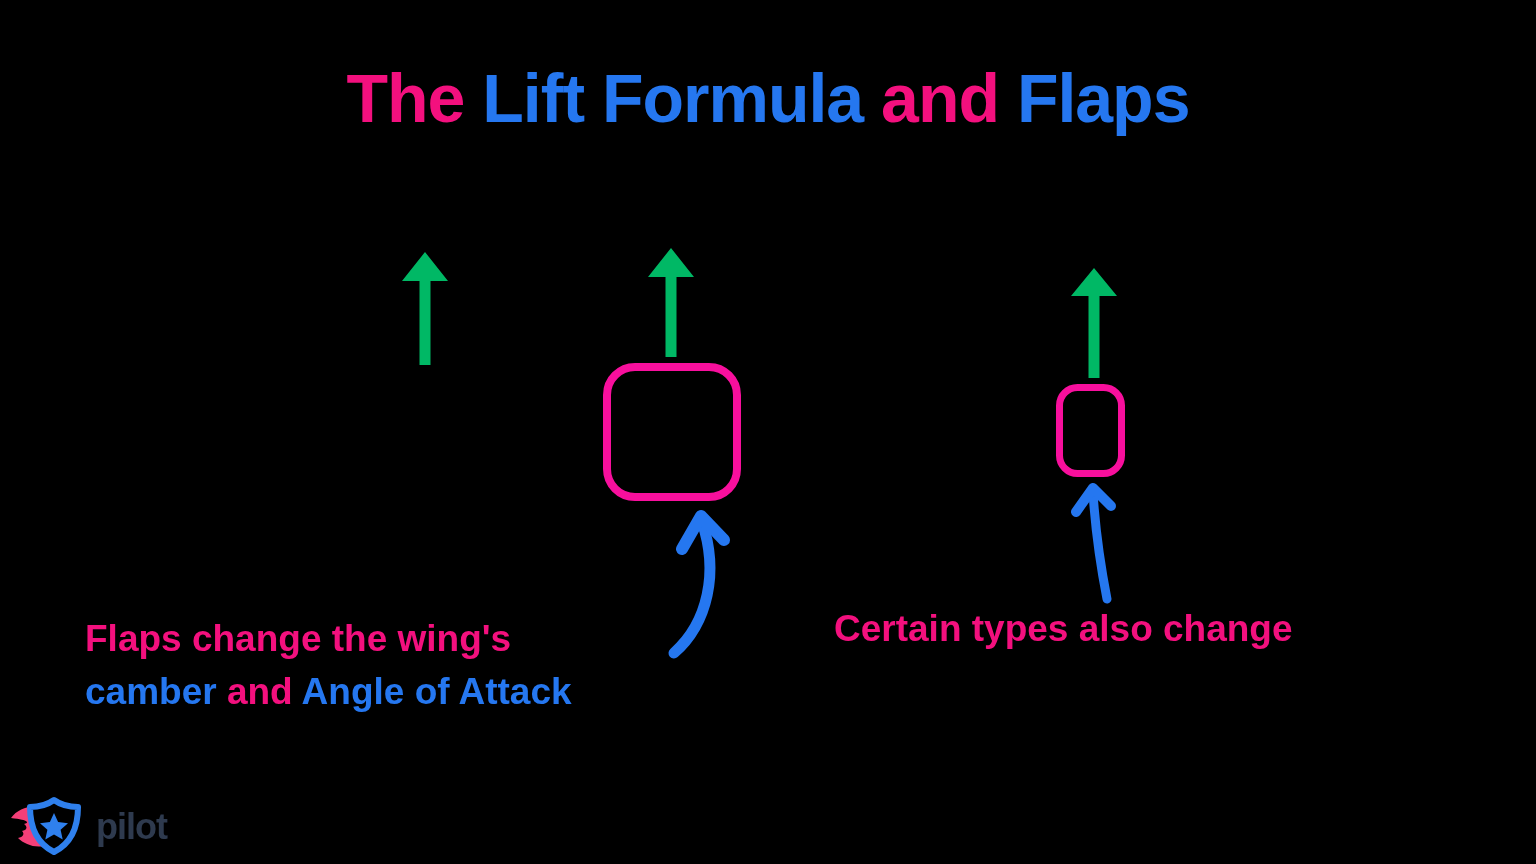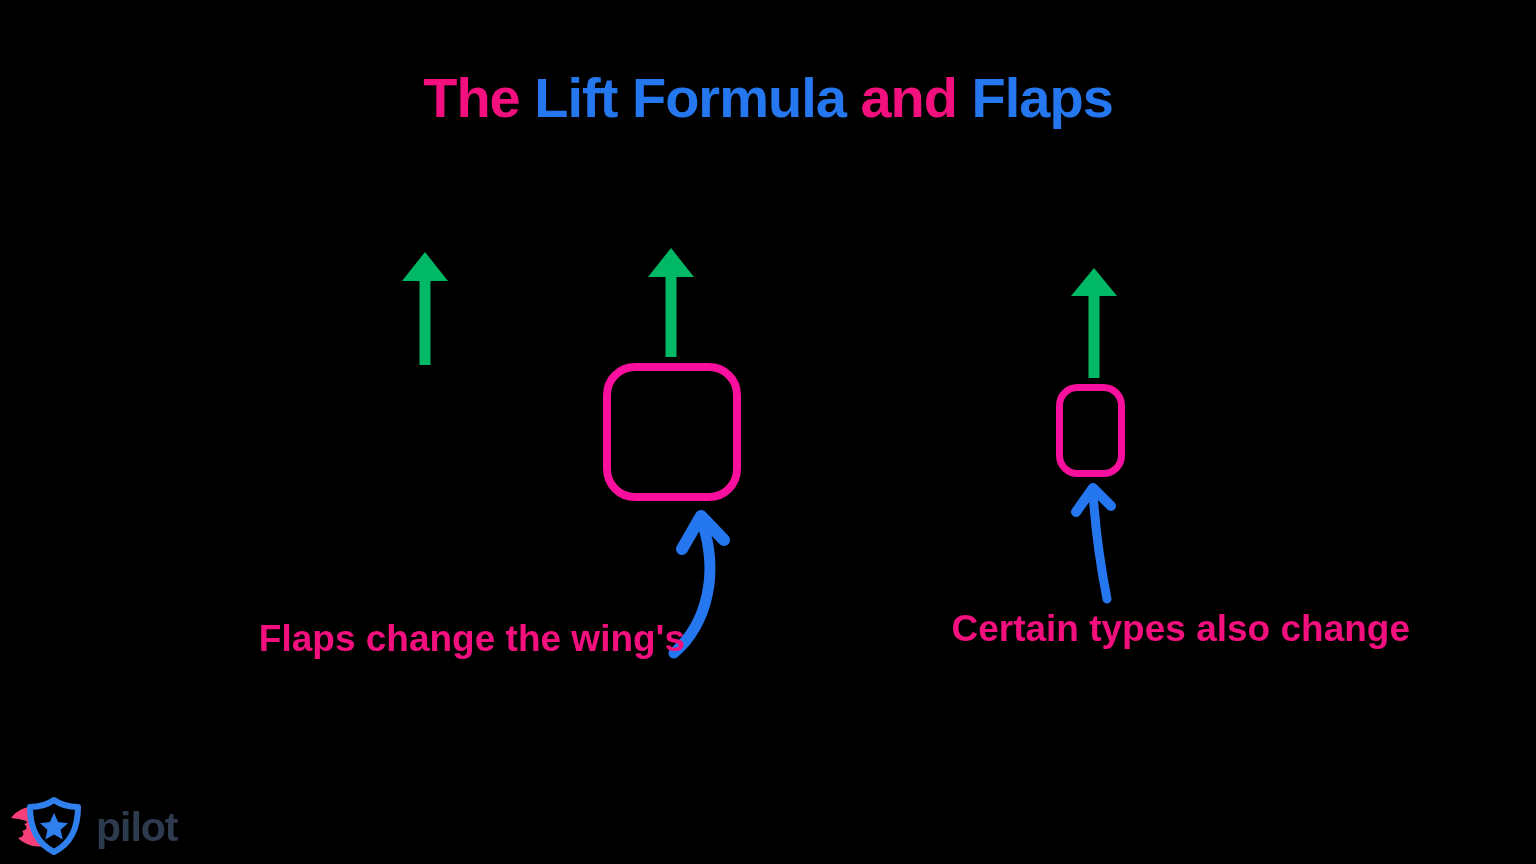--- a/index.html
+++ b/index.html
@@ -2,38 +2,38 @@
 <html><head>
 <meta charset="utf-8">
 <style>
   html,body{margin:0;padding:0;background:#000;}
   .canvas{
     position:relative;width:1536px;height:864px;background:#000;overflow:hidden;
     font-family:"Liberation Sans",sans-serif;
   }
   .title{
     position:absolute;left:0;top:48px;width:1536px;margin:0;
-    text-align:center;font-size:56px;font-weight:bold;letter-spacing:-1px;
+    text-align:center;font-size:68px;font-weight:bold;letter-spacing:-1px;
     line-height:100px;white-space:nowrap;
   }
   .c-pink{color:#f3107e;}
   .c-blue{color:#2577f0;}
   .art{position:absolute;left:0;top:0;width:1536px;height:864px;}
   .annotation{
-    position:absolute;text-align:right;font-weight:bold;
+    position:absolute;text-align:left;font-weight:bold;
     font-size:37px;line-height:53px;white-space:nowrap;
   }
   .annotation.left-note{left:85px;top:612px;width:600px;}
-  .annotation.right-note{left:810px;top:602px;width:600px;}
+  .annotation.right-note{left:834px;top:602px;width:600px;}
   .logo{
     position:absolute;left:10px;top:796px;height:62px;
     display:flex;align-items:center;
   }
   .logo-badge{width:78px;height:62px;display:block;}
-  .brand{font-size:41px;font-weight:bold;letter-spacing:-1px;line-height:62px;}
+  .brand{font-size:36px;font-weight:bold;letter-spacing:-1px;line-height:62px;}
   .brand-pilot{color:#2e3a4e;margin-left:8px;}
   .brand-institute{color:#3f87f2;}
 </style>
 </head>
 <body>
 
 <div class="canvas">
 
   <h1 class="title">
     <span class="c-pink">The </span><span class="c-blue">Lift Formula </span><span class="c-pink">and </span><span class="c-blue">Flaps</span>
@@ -55,20 +55,23 @@
     <g stroke="#2577f0" fill="none" stroke-linecap="round" stroke-linejoin="round">
       <path d="M 1107 599 C 1099 558 1095 525 1093 492" stroke-width="9"></path>
       <path d="M 1076 512 L 1093 488 L 1111 506" stroke-width="10"></path>
     </g>
   </svg>
 
   <div class="annotation left-note">
     <div>
       <span class="c-pink">Flaps change the wing's</span>
     </div>
+    <div>
+      <span class="c-blue">camber </span><span class="c-pink">and </span><span class="c-blue">Angle of Attack</span>
+    </div>
   </div>
 
   <div class="annotation right-note">
     <div>
       <span class="c-pink">Certain types also change</span>
     </div>
   </div>
 
   <div class="logo">
     <svg class="logo-badge" viewBox="0 0 78 62">

